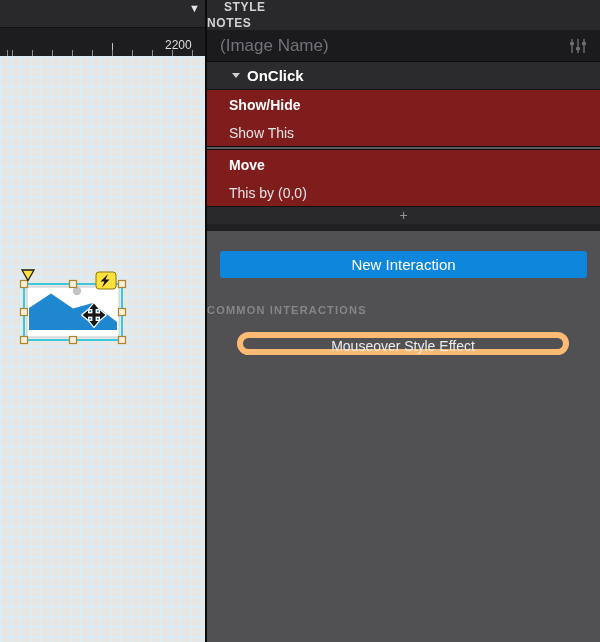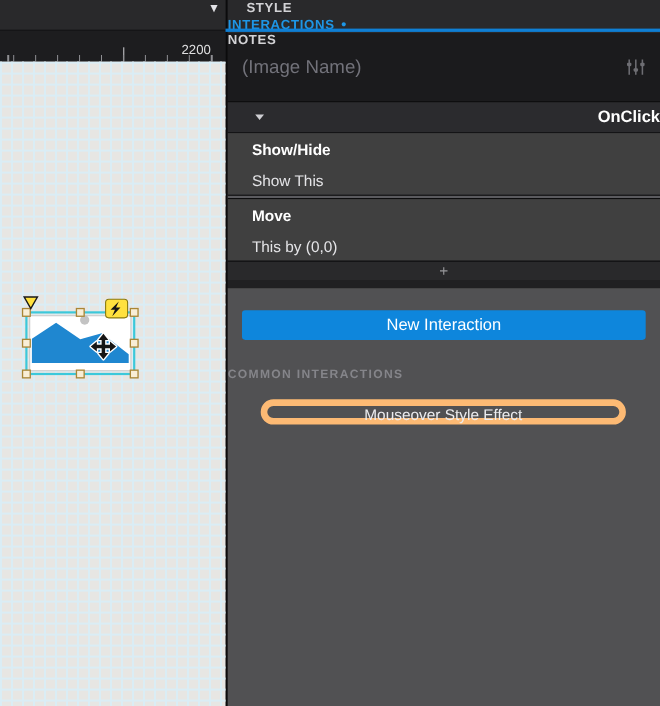--- a/index.html
+++ b/index.html
@@ -26,32 +26,32 @@
   .panel { flex:1; display:flex; flex-direction:column; background:#1b1b1d; border-left:2px solid #0b0b0c; }
   .tabs { height:30px; background:#29292b; display:flex; align-items:stretch; justify-content:space-between;flex-direction:column; }
   .tab { display:flex; align-items:center; position:relative; font-size:12px; font-weight:bold;
          letter-spacing:0.6px; color:#d2d2d5; cursor:pointer; }
   .tab.first { margin-left:17px; }
   .tab.last  { margin-right:15px; }
   .tab.active { color:#1e96e6; }
   .tab.active::after { content:""; position:absolute; left:-2px; right:-2px; bottom:0; height:3px; background:#0f7fd4; }
   .tab-dot { margin-left:6px; font-size:13px; color:#1e96e6; }
 
-  .name-row { height:63px; background:#1b1b1d; display:flex; align-items:center; padding:0 13px;
+  .name-row { height:32px; background:#1b1b1d; display:flex; align-items:center; padding:0 13px;
               border-bottom:1px solid #0c0c0d; }
   .widget-name { font-size:17px; color:#72727a; flex:1; cursor:text; }
   .sliders-icon { width:18px; height:16px; cursor:pointer; }
 
   .event-header { height:28px; background:#2b2b2e; display:flex; align-items:center; padding-left:25px;
-                  border-bottom:1px solid #141416; cursor:pointer;justify-content:space-between; }
+                  border-bottom:1px solid #141416; cursor:pointer; }
   .disclosure { width:0; height:0; border-left:4px solid transparent; border-right:4px solid transparent;
                 border-top:5px solid #cfcfd3; margin-right:7px; }
   .event-title { font-size:15px; font-weight:bold; color:#ffffff; }
 
-  .action-group { height:56px; background:#404040; padding-left:22px; cursor:pointer; }
+  .action-group { height:56px; background:#7f1d1d; padding-left:22px; cursor:pointer; }
   .action-name { font-size:14px; font-weight:bold; color:#ffffff; line-height:30px; height:30px; }
   .action-detail { font-size:14px; color:#e4e4e7; line-height:26px; height:26px; }
   .section-divider { height:4px; background:#5b5b5f; border-top:1px solid #0d0d0e; border-bottom:1px solid #0d0d0e; }
 
   .add-row { height:18px; background:#29292b; border-top:1px solid #101012; text-align:center;
              color:#96969a; font-size:14px; line-height:16px; cursor:pointer; }
   .panel-gap { height:7px; background:#202022; }
 
   .panel-bottom { flex:1; background:#515153; padding-top:20px; }
   .new-interaction-btn { display:block; margin:0 13px; width:calc(100% - 26px); height:27px; background:#0e86dc;
@@ -122,24 +122,20 @@
       </svg>
     </div>
   </div>
 
   <div class="panel">
 
     <div class="tabs">
       <div class="tab first">
         <span>STYLE</span>
       </div>
-      <div class="tab active">
-        <span>INTERACTIONS</span>
-        <span class="tab-dot">•</span>
-      </div>
       <div class="tab last">
         <span>NOTES</span>
       </div>
     </div>
 
     <div class="name-row">
       <div class="widget-name">(Image Name)</div>
       <svg class="sliders-icon" viewBox="0 0 18 16">
         <g stroke="#6e6e73" stroke-width="1.4">
           <line x1="3" y1="1" x2="3" y2="15"></line>

